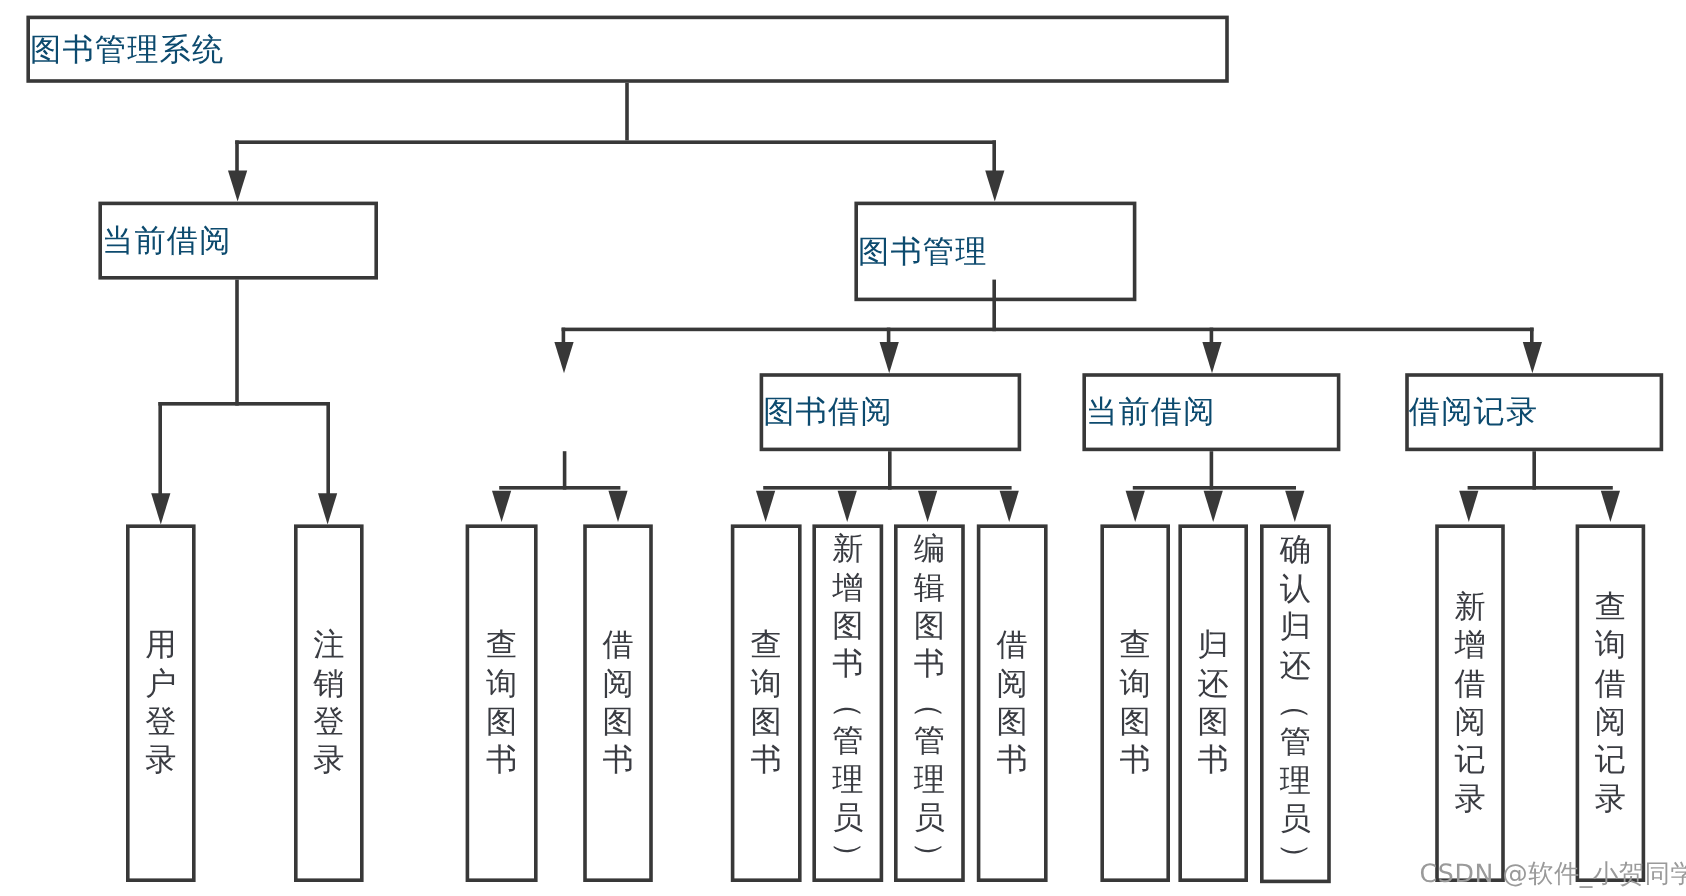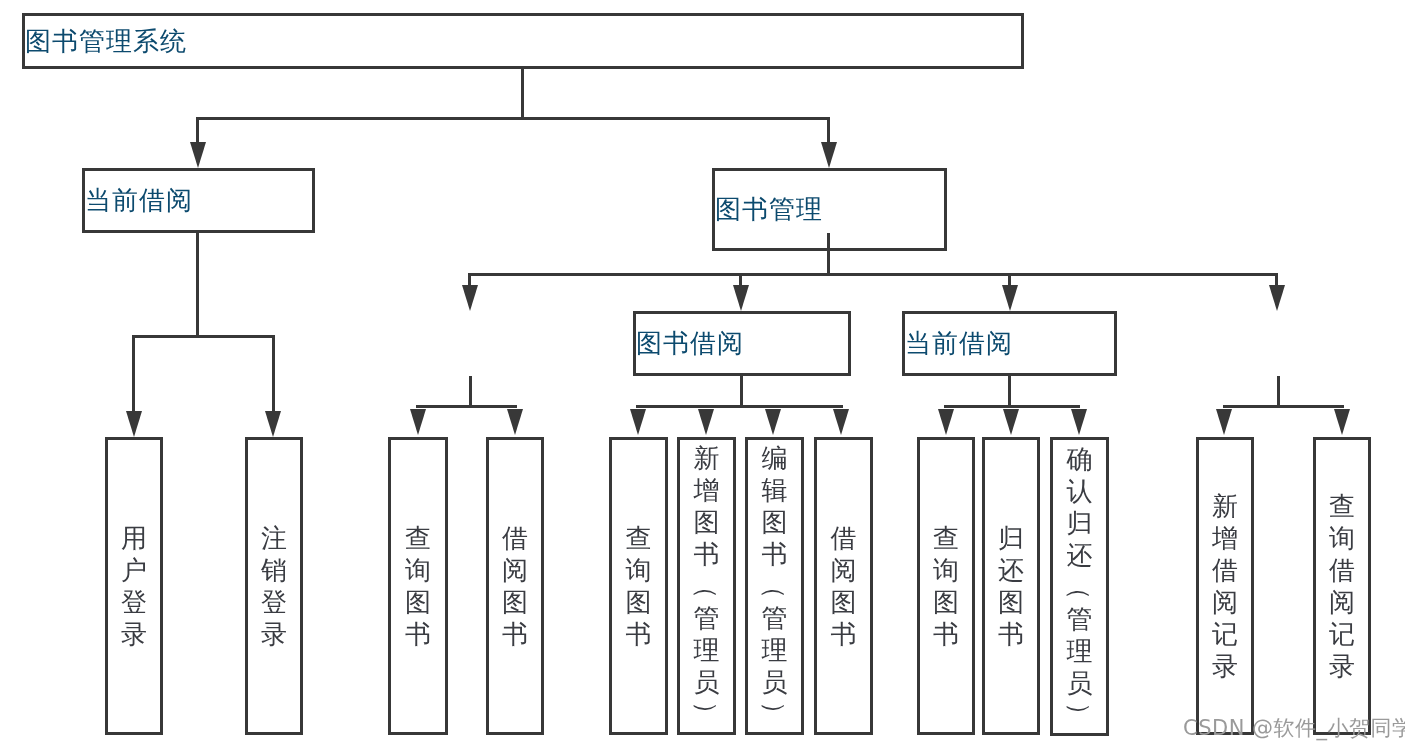--- a/index.html
+++ b/index.html
@@ -74,20 +74,23 @@
   <div class="arrow" style="left:733px;top:285px"></div>
   <div class="arrow" style="left:1002px;top:285px"></div>
   <div class="arrow" style="left:1269px;top:285px"></div>
 
   <div class="hbox" style="left:633px;top:311px;width:218px;height:65px">
     <span>图书借阅</span>
   </div>
   <div class="hbox" style="left:902px;top:311px;width:215px;height:65px">
     <span>当前借阅</span>
   </div>
+  <div class="hbox" style="left:1171px;top:311px;width:215px;height:65px">
+    <span>借阅记录</span>
+  </div>
 
   <div class="ln v" style="left:469px;top:376px;height:32px"></div>
   <div class="ln h" style="left:416px;top:405px;width:101px"></div>
   <div class="arrow" style="left:410px;top:409px"></div>
   <div class="arrow" style="left:507px;top:409px"></div>
 
   <div class="ln v" style="left:740px;top:376px;height:32px"></div>
   <div class="ln h" style="left:636px;top:405px;width:207px"></div>
   <div class="arrow" style="left:630px;top:409px"></div>
   <div class="arrow" style="left:698px;top:409px"></div>

